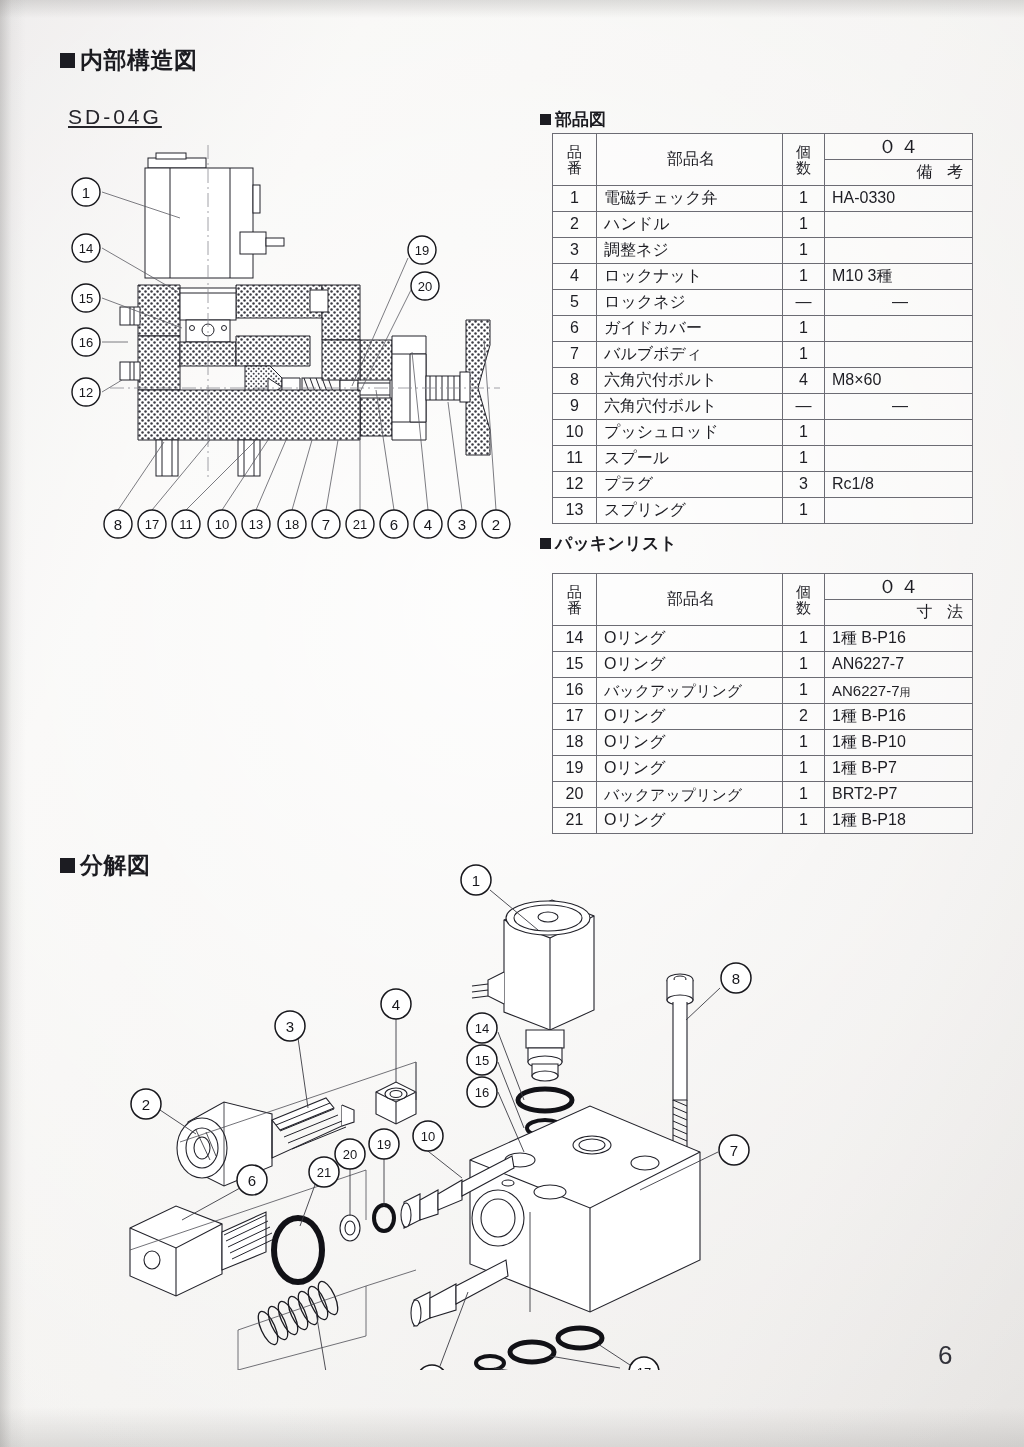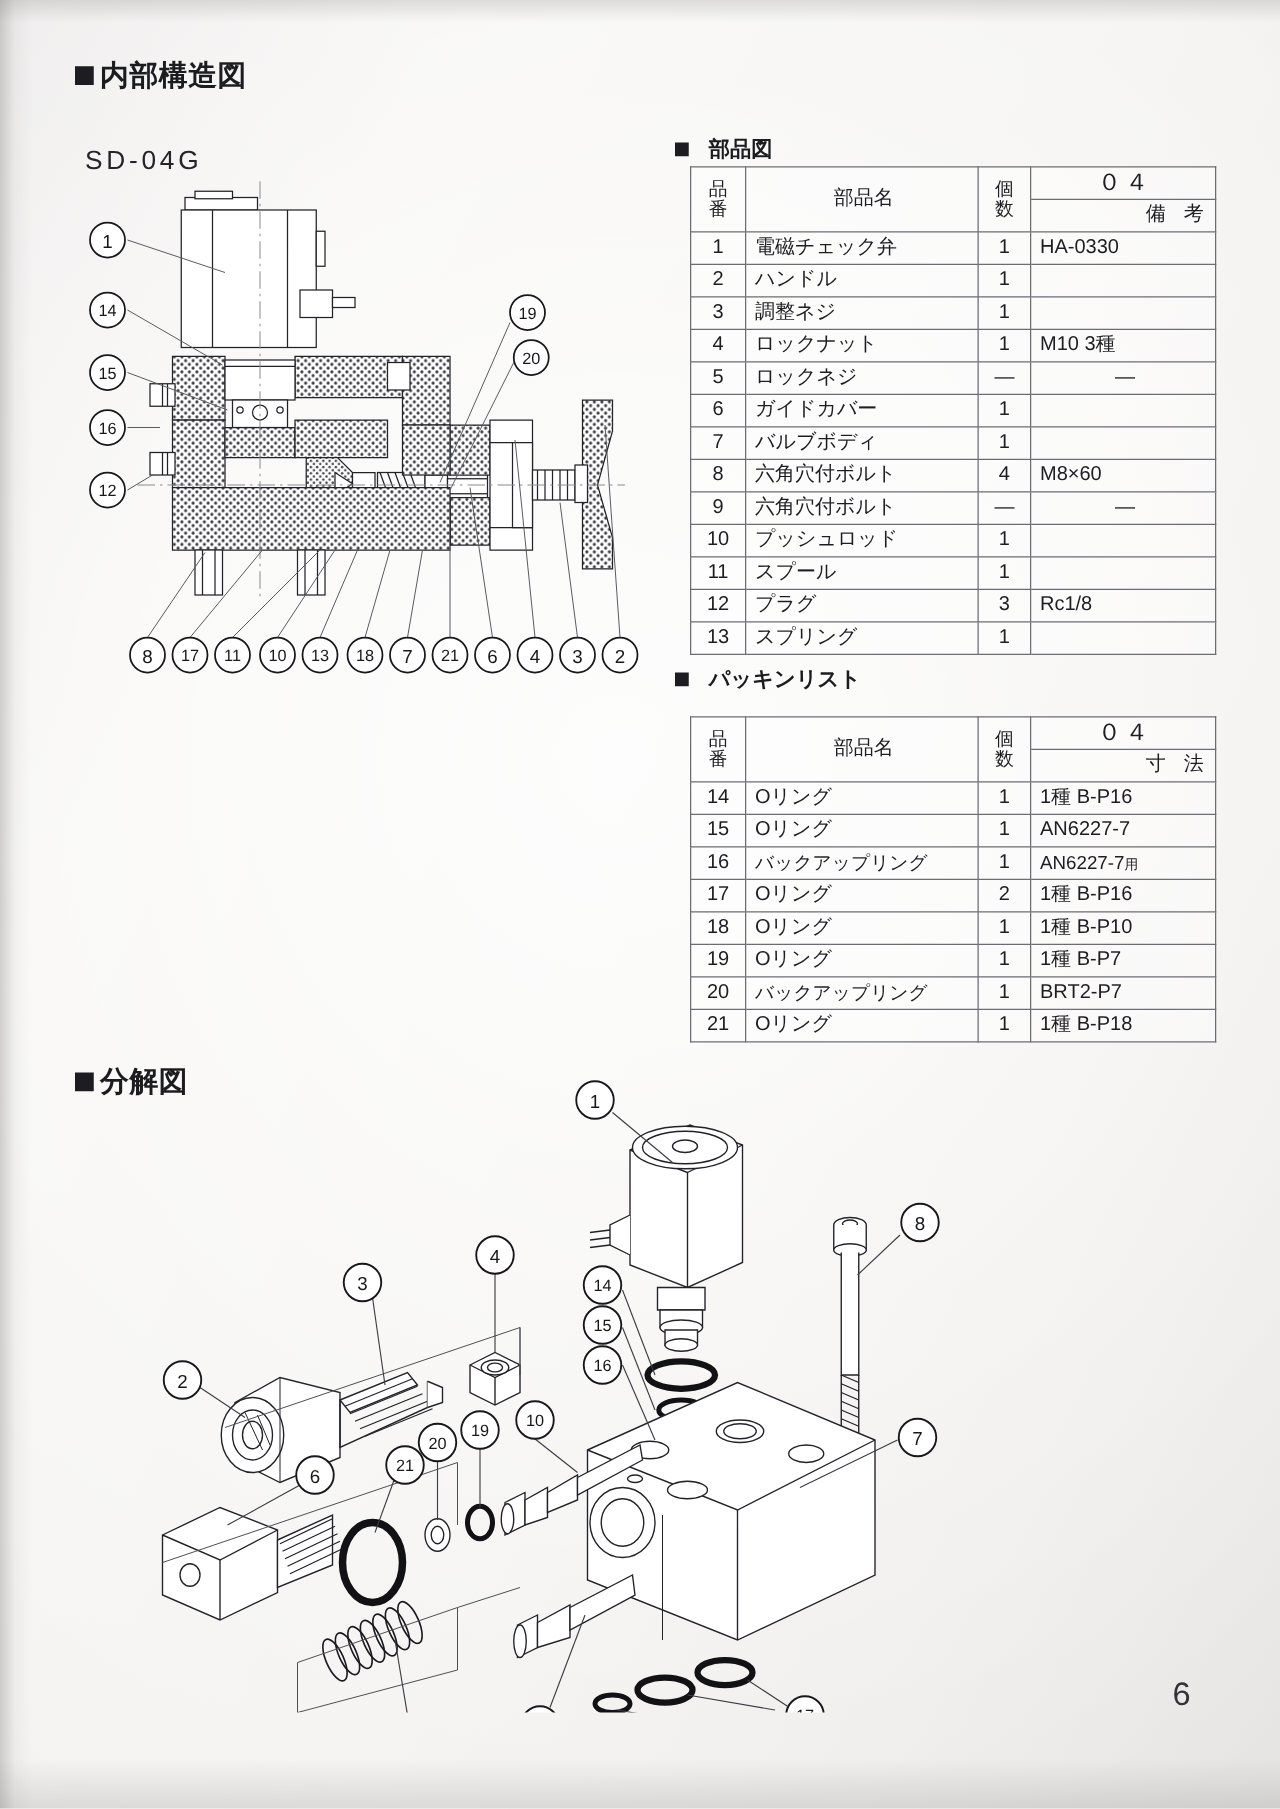--- a/index.html
+++ b/index.html
@@ -63,21 +63,21 @@
     display: inline-block;
     width: 15px;
     height: 15px;
     background: #1c1c22;
     margin-right: 2px;
   }
   .table-heading {
     position: absolute;
     display: flex;
     align-items: center;
-    gap: 14px;
+    gap: 2px;
     color: #1b1b20;
     font-size: 17px;
     font-weight: 700;
     white-space: nowrap;
   }
   .table-heading .bullet-sq {
     display: inline-block;
     width: 11px;
     height: 11px;
     background: #1c1c22;
@@ -159,21 +159,21 @@
   <div id="paper-texture"></div>
   <div id="edge-shade-left"></div>
   <div id="edge-shade-top"></div>
   <div id="edge-shade-bottom"></div>
 
   <div class="section-heading" style="left:60px; top:45px;">
     <span class="bullet-sq"></span>
     <span>内部構造図</span>
   </div>
 
-  <div class="model-label" style="left:68px; top:117px;">SD-04G</div>
+  <div class="model-label" style="left:68px; top:105px;text-decoration:underline;">SD-04G</div>
 
   <div class="drawing" style="left:60px; top:140px;">
     <svg width="470" height="410" viewBox="0 0 470 410" xmlns="http://www.w3.org/2000/svg">
       <defs>
         <pattern id="hatchDots" width="6" height="6" patternUnits="userSpaceOnUse">
           <rect width="6" height="6" fill="#ffffff"></rect>
           <circle cx="1.5" cy="1.5" r="1.25" fill="#3a3a42"></circle>
           <circle cx="4.5" cy="4.5" r="1.25" fill="#3a3a42"></circle>
         </pattern>
         <pattern id="hatchDotsFine" width="5" height="5" patternUnits="userSpaceOnUse">

